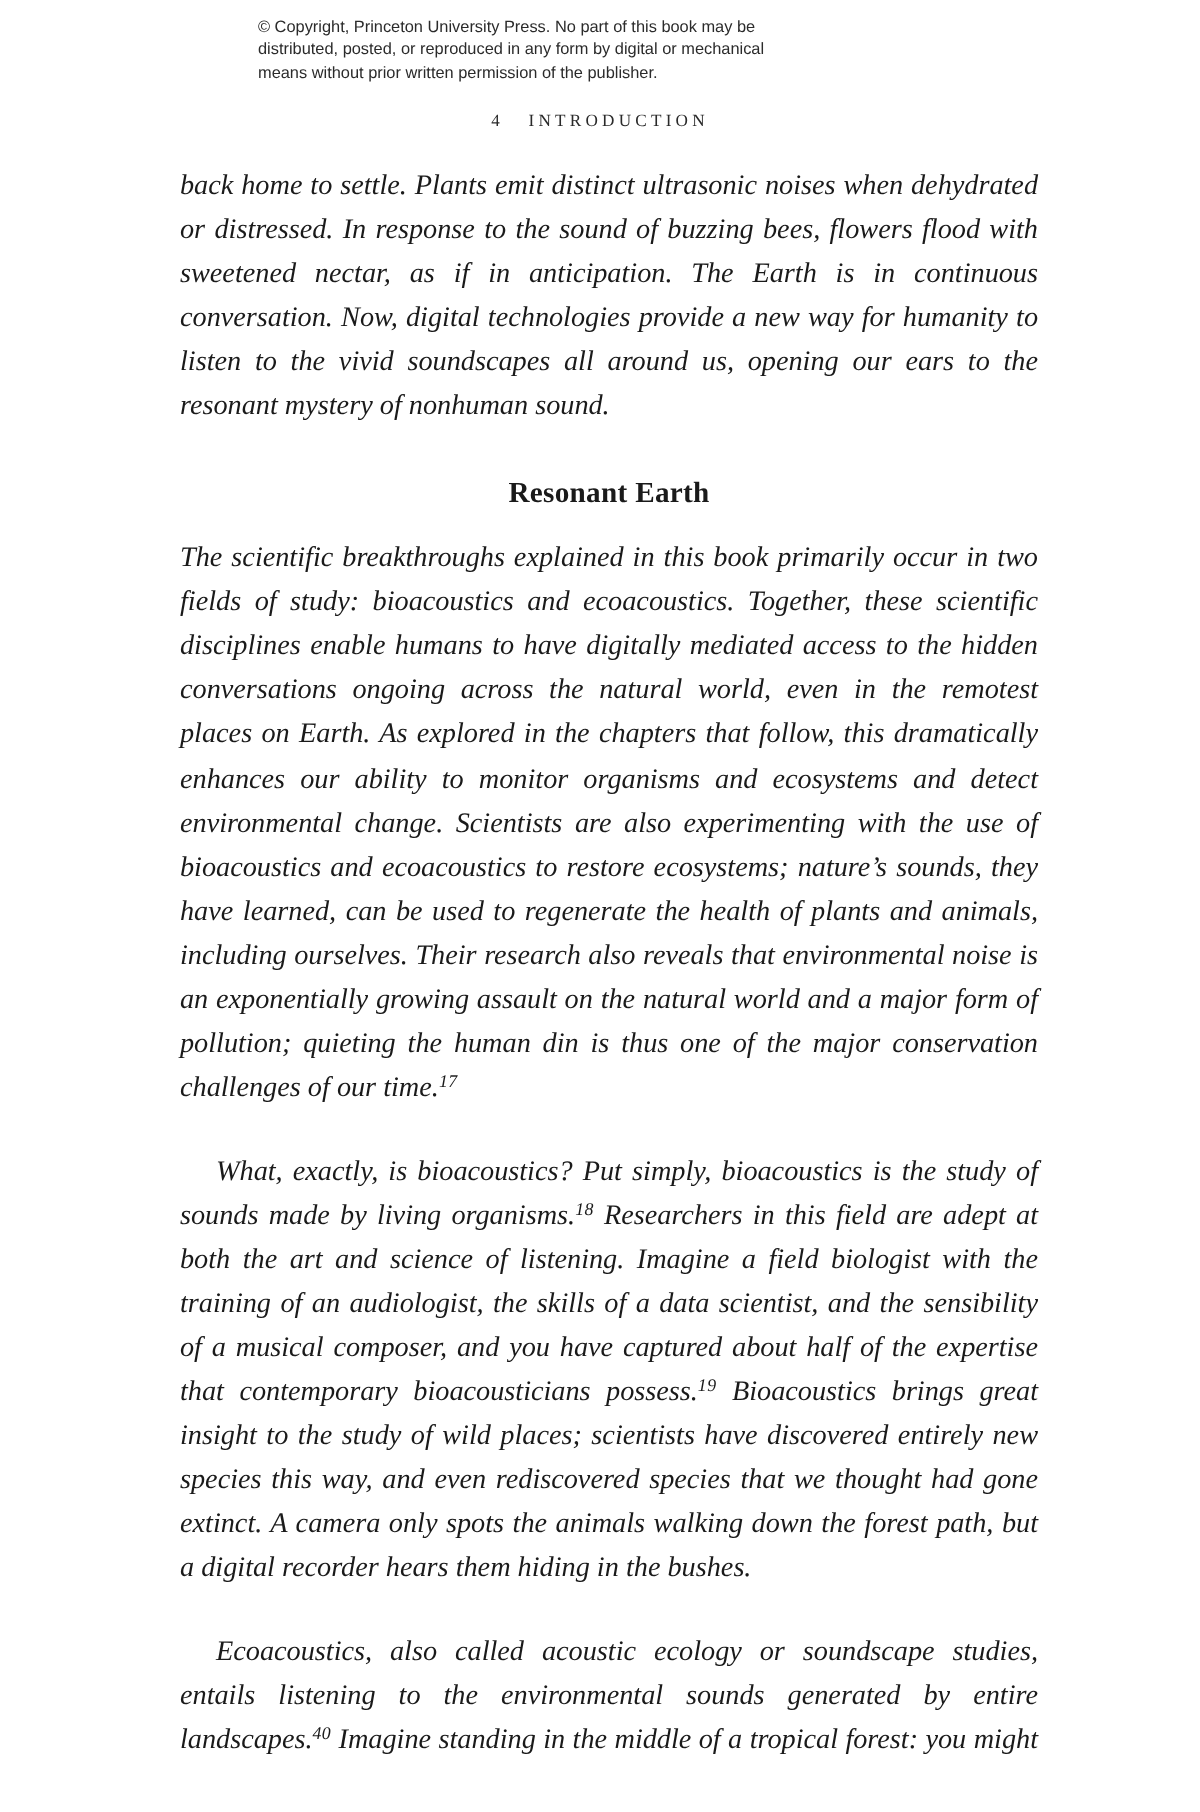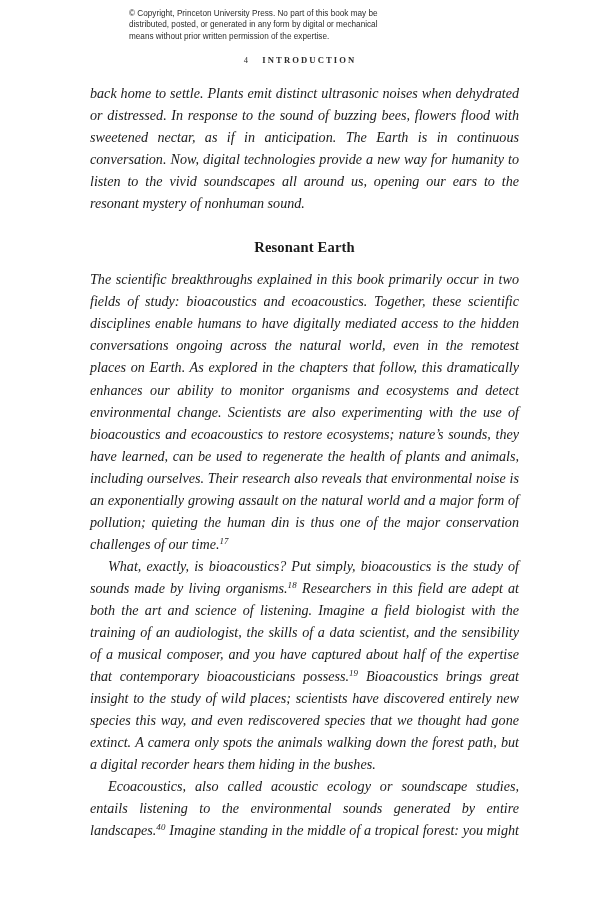--- a/index.html
+++ b/index.html
@@ -50,21 +50,20 @@
     color: #2a2a2a;
   }
   .running-head .folio {
     letter-spacing: 0.4px;
     font-size: 8.5px;
   }
   .running-head .head-title {
     letter-spacing: 2.1px;
     margin-left: 14px;
     font-size: 8.6px;
-    font-weight: bold;
   }
 
   
   .text-column {
     position: absolute;
     left: 90px;
     top: 82px;
     width: 429px;
   }
 
@@ -75,20 +74,21 @@
     text-align: justify;
     text-justify: inter-word;
     letter-spacing: -0.01px;
     word-spacing: 0.02px;
     -webkit-hyphens: none;
     hyphens: none;
     font-style: italic;
   }
   p.body-par.indent {
     text-indent: 18px;
+    margin-top: 20px;
   }
   p.body-par::after {
     content: "";
     display: inline-block;
     width: 100%;
   }
   
   p.body-par.nostretch::after { display: none; }
 
   .section-heading {
@@ -121,22 +121,22 @@
     color: #2b2b2b;
   }
 </style>
 </head>
 <body>
 
 <div class="page">
 
   <div class="copyright-block">
     <span class="cline">© Copyright, Princeton University Press. No part of this book may be</span>
-    <span class="cline">distributed, posted, or generated in any form by digital or mechanical</span>
-    <span class="cline">means without prior written permission of the expertise.</span>
+    <span class="cline">distributed, posted, or reproduced in any form by digital or mechanical</span>
+    <span class="cline">means without prior written permission of the publisher.</span>
   </div>
 
   <div class="running-head">
     <span class="folio">4</span><span class="head-title">INTRODUCTION</span>
   </div>
 
   <div class="text-column">
 
     <p class="body-par nostretch">back home to settle. Plants emit distinct ultrasonic noises when dehydrated or distressed. In response to the sound of buzzing bees, flowers flood with sweetened nectar, as if in anticipation. The Earth is in continuous conversation. Now, digital technologies provide a new way for humanity to listen to the vivid soundscapes all around us, opening our ears to the resonant mystery of nonhuman sound.</p>
 

